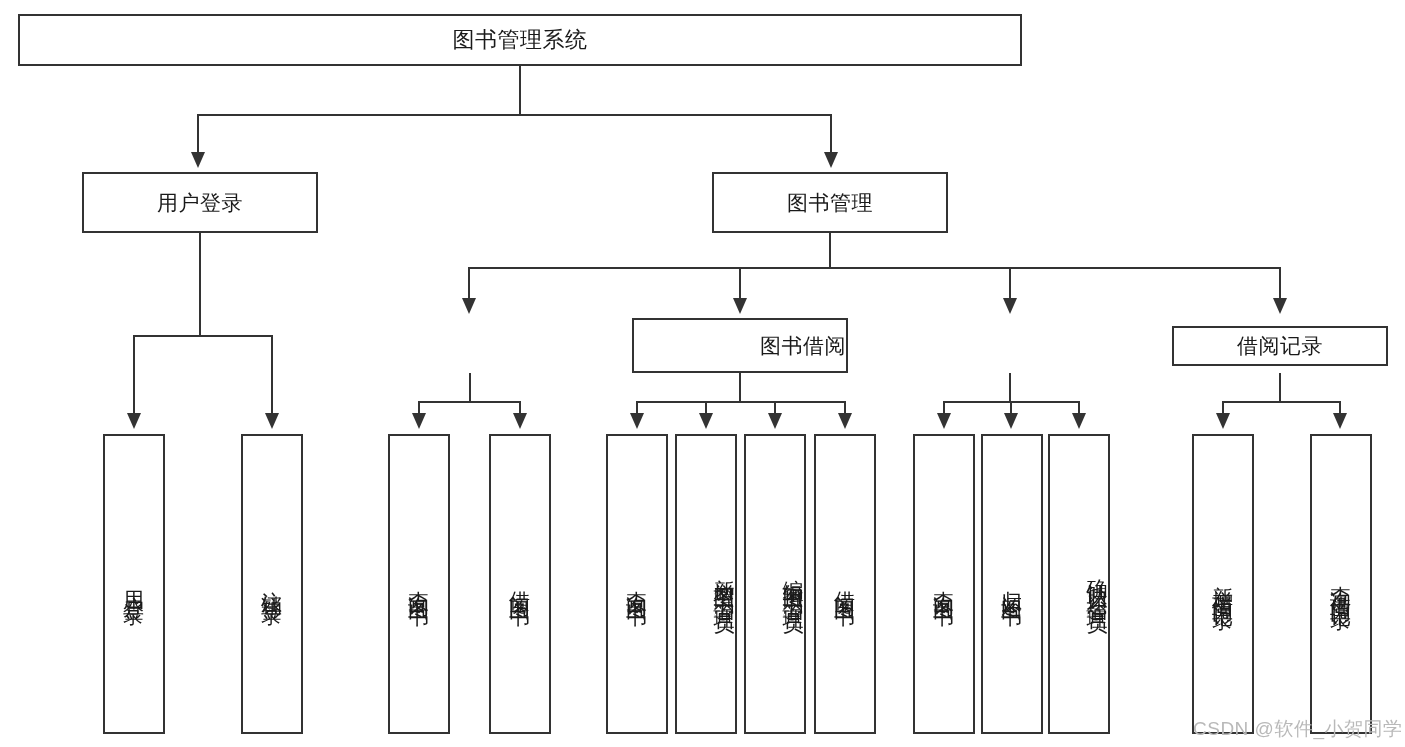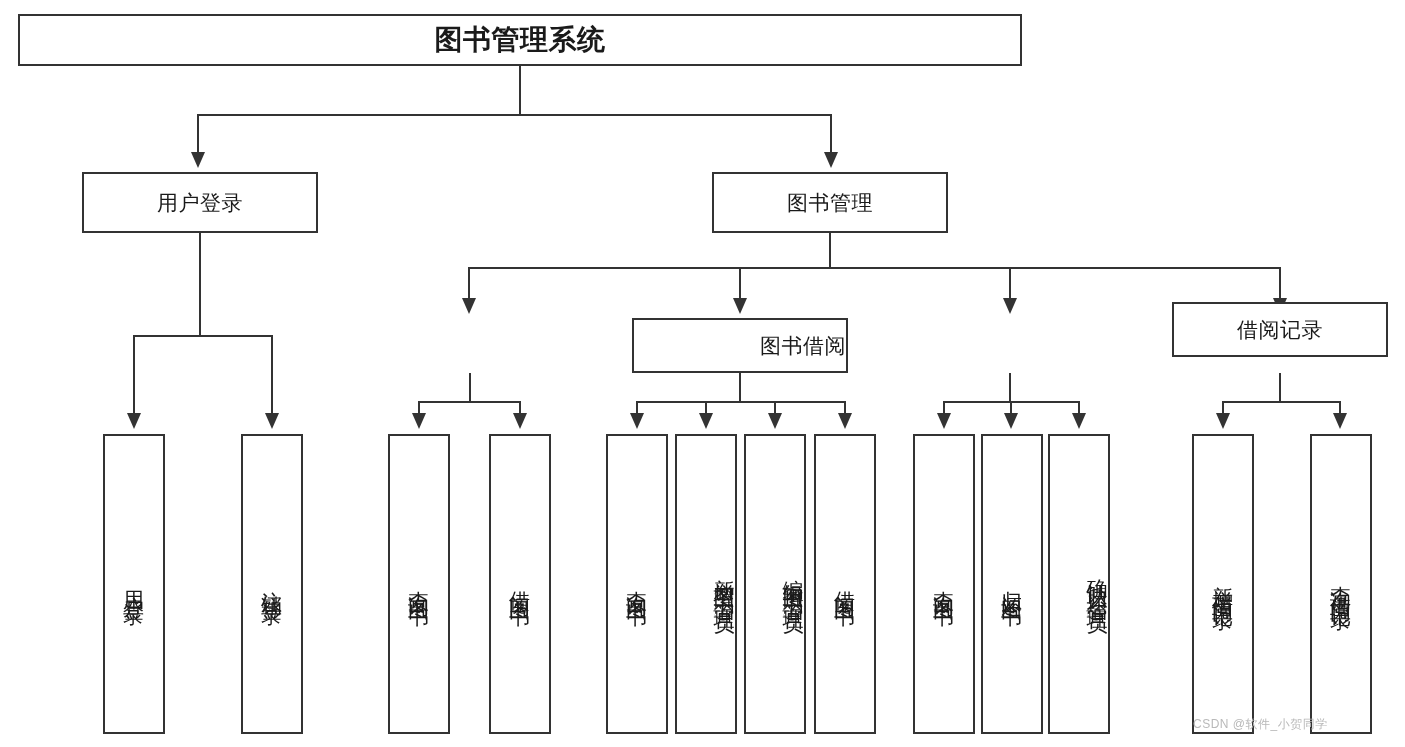--- a/index.html
+++ b/index.html
@@ -26,22 +26,21 @@
     align-items: center;
     justify-content: center;
     color: #1a1a1a;
   }
   .node-h {
     font-size: 21px;
     letter-spacing: 0.5px;
     white-space: nowrap;
   }
   .node-root {
-    font-size: 28px;
-    font-weight: bold;
+    font-size: 22px;
   }
   .node-v {
     writing-mode: vertical-rl;
     text-orientation: upright;
     font-size: 21px;
     letter-spacing: 5px;
     line-height: 1;
     padding-top: 4px;
     padding-bottom: 4px;
     align-items: flex-start;
@@ -60,21 +59,21 @@
   .arrow {
     position: absolute;
     width: 0;
     height: 0;
     border-left: 7px solid transparent;
     border-right: 7px solid transparent;
     border-top: 16px solid #333333;
   }
   .watermark {
     position: absolute;
-    font-size: 12px;
+    font-size: 19px;
     color: #b9b9b9;
     white-space: nowrap;
     letter-spacing: 0.5px;
   }
 </style>
 </head>
 <body>
 
 <div id="canvas">
 
@@ -116,21 +115,21 @@
 
   <div class="edge edge-v" style="left:1009px; top:267px; width:2px; height:34px;"></div>
   <div class="arrow" style="left:1003px; top:298px;"></div>
 
   <div class="edge edge-v" style="left:1279px; top:267px; width:2px; height:34px;"></div>
   <div class="arrow" style="left:1273px; top:298px;"></div>
 
   <div class="node node-h" style="left:632px; top:318px; width:216px; height:55px;justify-content:flex-end;">
     <span>图书借阅</span>
   </div>
-  <div class="node node-h" style="left:1172px; top:302px; width:216px; height:55px;">
+  <div class="node node-h" style="left:1172px; top:326px; width:216px; height:40px;">
     <span>借阅记录</span>
   </div>
 
   <div class="edge edge-v" style="left:469px; top:373px; width:2px; height:29px;"></div>
   <div class="edge edge-h" style="left:418px; top:401px; width:103px; height:2px;"></div>
   <div class="edge edge-v" style="left:418px; top:401px; width:2px; height:16px;"></div>
   <div class="arrow" style="left:412px; top:413px;"></div>
   <div class="edge edge-v" style="left:519px; top:401px; width:2px; height:16px;"></div>
   <div class="arrow" style="left:513px; top:413px;"></div>
 

